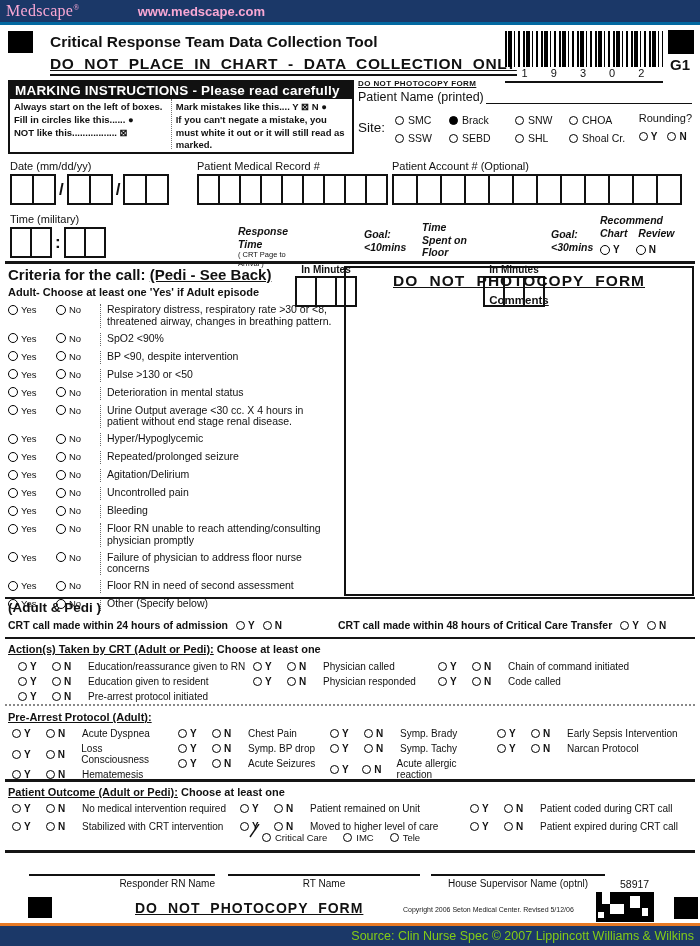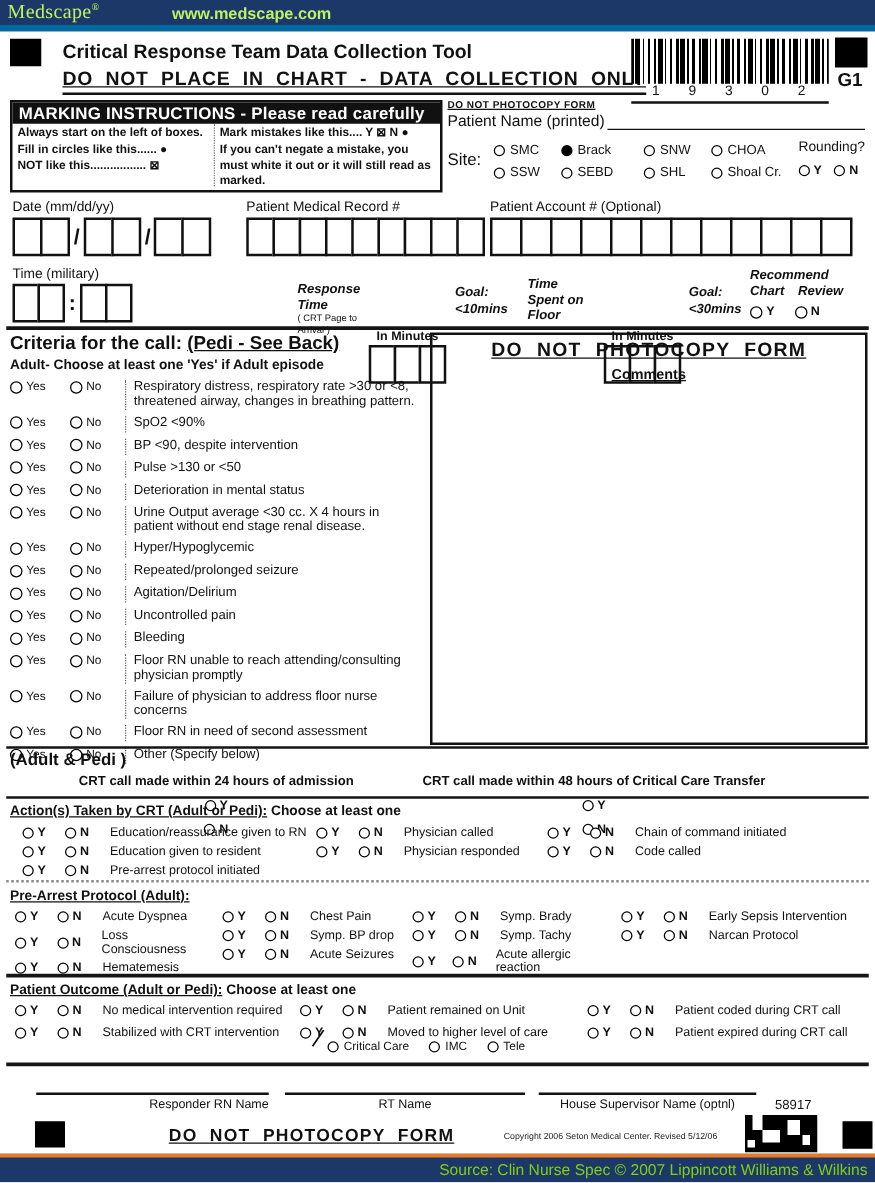--- a/index.html
+++ b/index.html
@@ -4,21 +4,21 @@
 <style>
   * { box-sizing: border-box; }
   html,body { margin:0; padding:0; background:#fff; }
   .page {
     position:relative; width:700px; height:946px; background:#fff; overflow:hidden;
     font-family:"Liberation Sans", sans-serif; color:#111;
   }
   
   .topbar {
     position:absolute; top:0; left:0; width:700px; height:25px;
-    background:#1b3868; border-bottom:5px solid #0369a1; color:#bef264;
+    background:#1b3868; border-bottom:3px solid #0369a1; color:#f9a8d4;
     display:flex; align-items:center;
   }
   .brand { font-family:"Liberation Serif", serif; font-size:16px; margin-left:6px; letter-spacing:.3px; }
   .brand sup { font-size:8px; }
   .siteurl { font-size:13px; font-weight:bold; margin-left:58px; }
   .bottombar {
     position:absolute; bottom:0; left:0; width:700px; height:23px;
     background:#1b3868; border-top:3px solid #e87a24; color:#84cc16;
     display:flex; align-items:center; justify-content:flex-end;
     font-size:12.5px; padding-right:6px;
@@ -86,21 +86,21 @@
   .comments-box { flex:1; border:2.5px solid #111; height:330px; padding-top:4px; }
   .comments-title { text-align:center; font-size:15.5px; font-weight:bold; text-decoration:underline; letter-spacing:1px; word-spacing:6px; }
   .comments-sub { text-align:center; font-size:11.5px; font-weight:bold; text-decoration:underline; margin-top:4px; }
   .comments-space { height:250px; }
   
   .sect-title { font-size:11px; font-weight:bold; }
   .sect-title .und { text-decoration:underline; }
   .adult-pedi { position:absolute; left:8px; top:600px; width:686px; }
   .ap-title { font-size:13.5px; font-weight:bold; }
   .ap-row { display:flex; margin-top:4px; font-size:10.5px; font-weight:bold; align-items:center; }
-  .ap-q { display:flex; align-items:center; gap:8px;flex-direction:column; }
+  .ap-q { display:flex; align-items:center; gap:8px; }
   .yn-row { display:flex; align-items:center; margin-bottom:4px; }
   .yn-row .yn { width:34px; }
   .yn-row .opt-label { font-size:10px; padding-left:2px; }
   .col { position:absolute; }
   .actions, .prearrest, .outcome { position:absolute; left:8px; width:686px; }
   .sub-opts { position:absolute; display:flex; align-items:center; gap:16px; font-size:9.5px; }
   .sub-opts .opt { font-size:9.5px; }
   
   .sigline { position:absolute; border-top:2px solid #111; font-size:10px; text-align:center; padding-top:2px; }
   .formnum { position:absolute; font-size:10.5px; }

